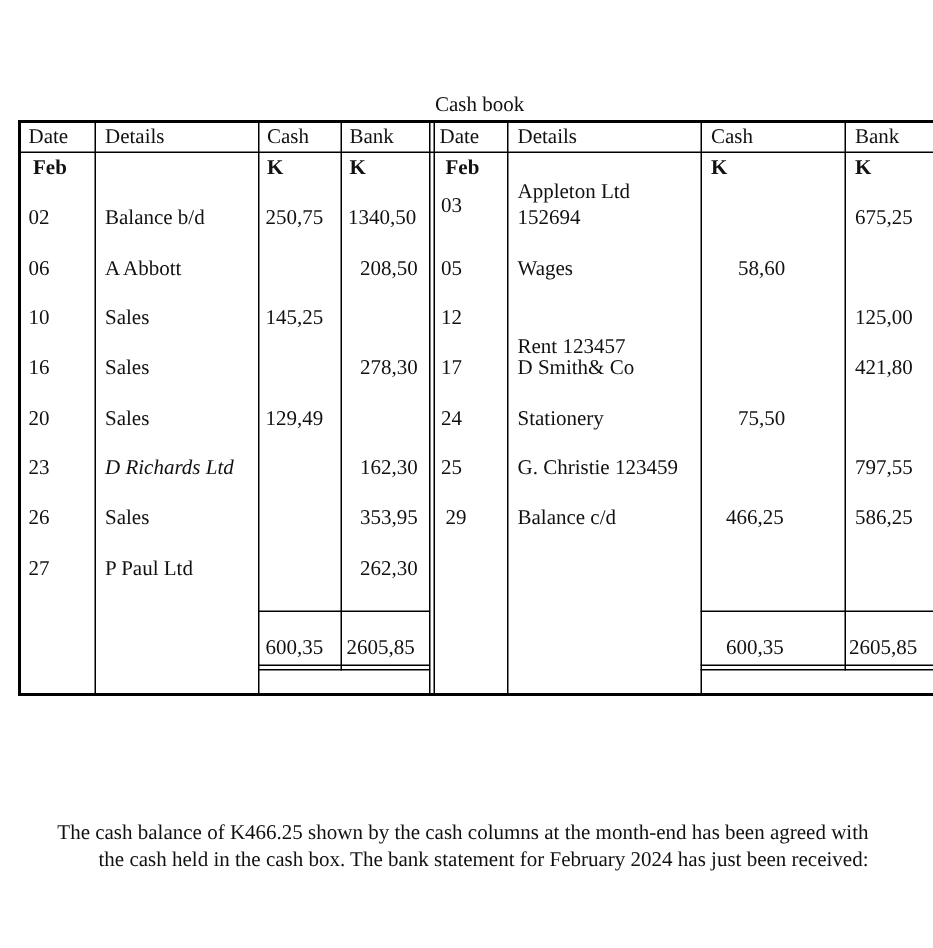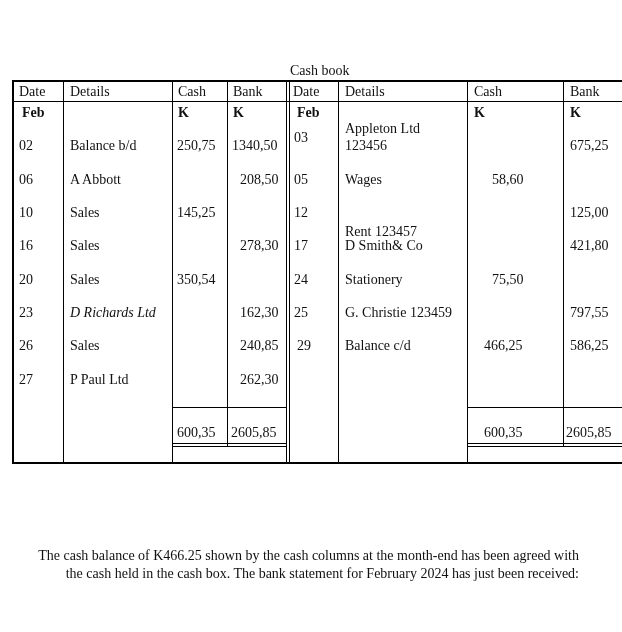--- a/index.html
+++ b/index.html
@@ -72,44 +72,44 @@
     <span class="abs" style="left:177px; top:205px;text-align:right;">145,25</span>
   </div>
   <div>
     <span class="abs" style="left:19px; top:238px;">16</span>
     <span class="abs" style="left:70px; top:238px;">Sales</span>
     <span class="abs" style="left:240px; top:238px;">278,30</span>
   </div>
   <div>
     <span class="abs" style="left:19px; top:272px;">20</span>
     <span class="abs" style="left:70px; top:272px;">Sales</span>
-    <span class="abs" style="left:177px; top:272px;">350,54</span>
+    <span class="abs" style="left:177px; top:272px;">129,49</span>
   </div>
   <div>
     <span class="abs" style="left:19px; top:305px;">23</span>
     <span class="abs" style="left:70px; top:305px;font-style:italic;">D Richards Ltd</span>
     <span class="abs" style="left:240px; top:305px;">162,30</span>
   </div>
   <div>
     <span class="abs" style="left:19px; top:338px;">26</span>
     <span class="abs" style="left:70px; top:338px;">Sales</span>
-    <span class="abs" style="left:240px; top:338px;">240,85</span>
+    <span class="abs" style="left:240px; top:338px;">353,95</span>
   </div>
   <div>
     <span class="abs" style="left:19px; top:372px;">27</span>
     <span class="abs" style="left:70px; top:372px;">P Paul Ltd</span>
     <span class="abs" style="left:240px; top:372px;">262,30</span>
   </div>
   <span class="abs" style="left:177px; top:425px;">600,35</span>
   <span class="abs" style="left:231px; top:425px;">2605,85</span>
 
   <div>
     <span class="abs" style="left:294px; top:130px;">03</span>
     <span class="abs" style="left:345px; top:121px;">Appleton Ltd</span>
-    <span class="abs" style="left:345px; top:138px;">123456</span>
+    <span class="abs" style="left:345px; top:138px;">152694</span>
     <span class="abs" style="left:570px; top:138px;">675,25</span>
   </div>
   <div>
     <span class="abs" style="left:294px; top:172px;">05</span>
     <span class="abs" style="left:345px; top:172px;">Wages</span>
     <span class="abs" style="left:492px; top:172px;">58,60</span>
   </div>
   <div>
     <span class="abs" style="left:294px; top:205px;">12</span>
     <span class="abs" style="left:345px; top:205px;margin-top:19px;">Rent 123457</span>

